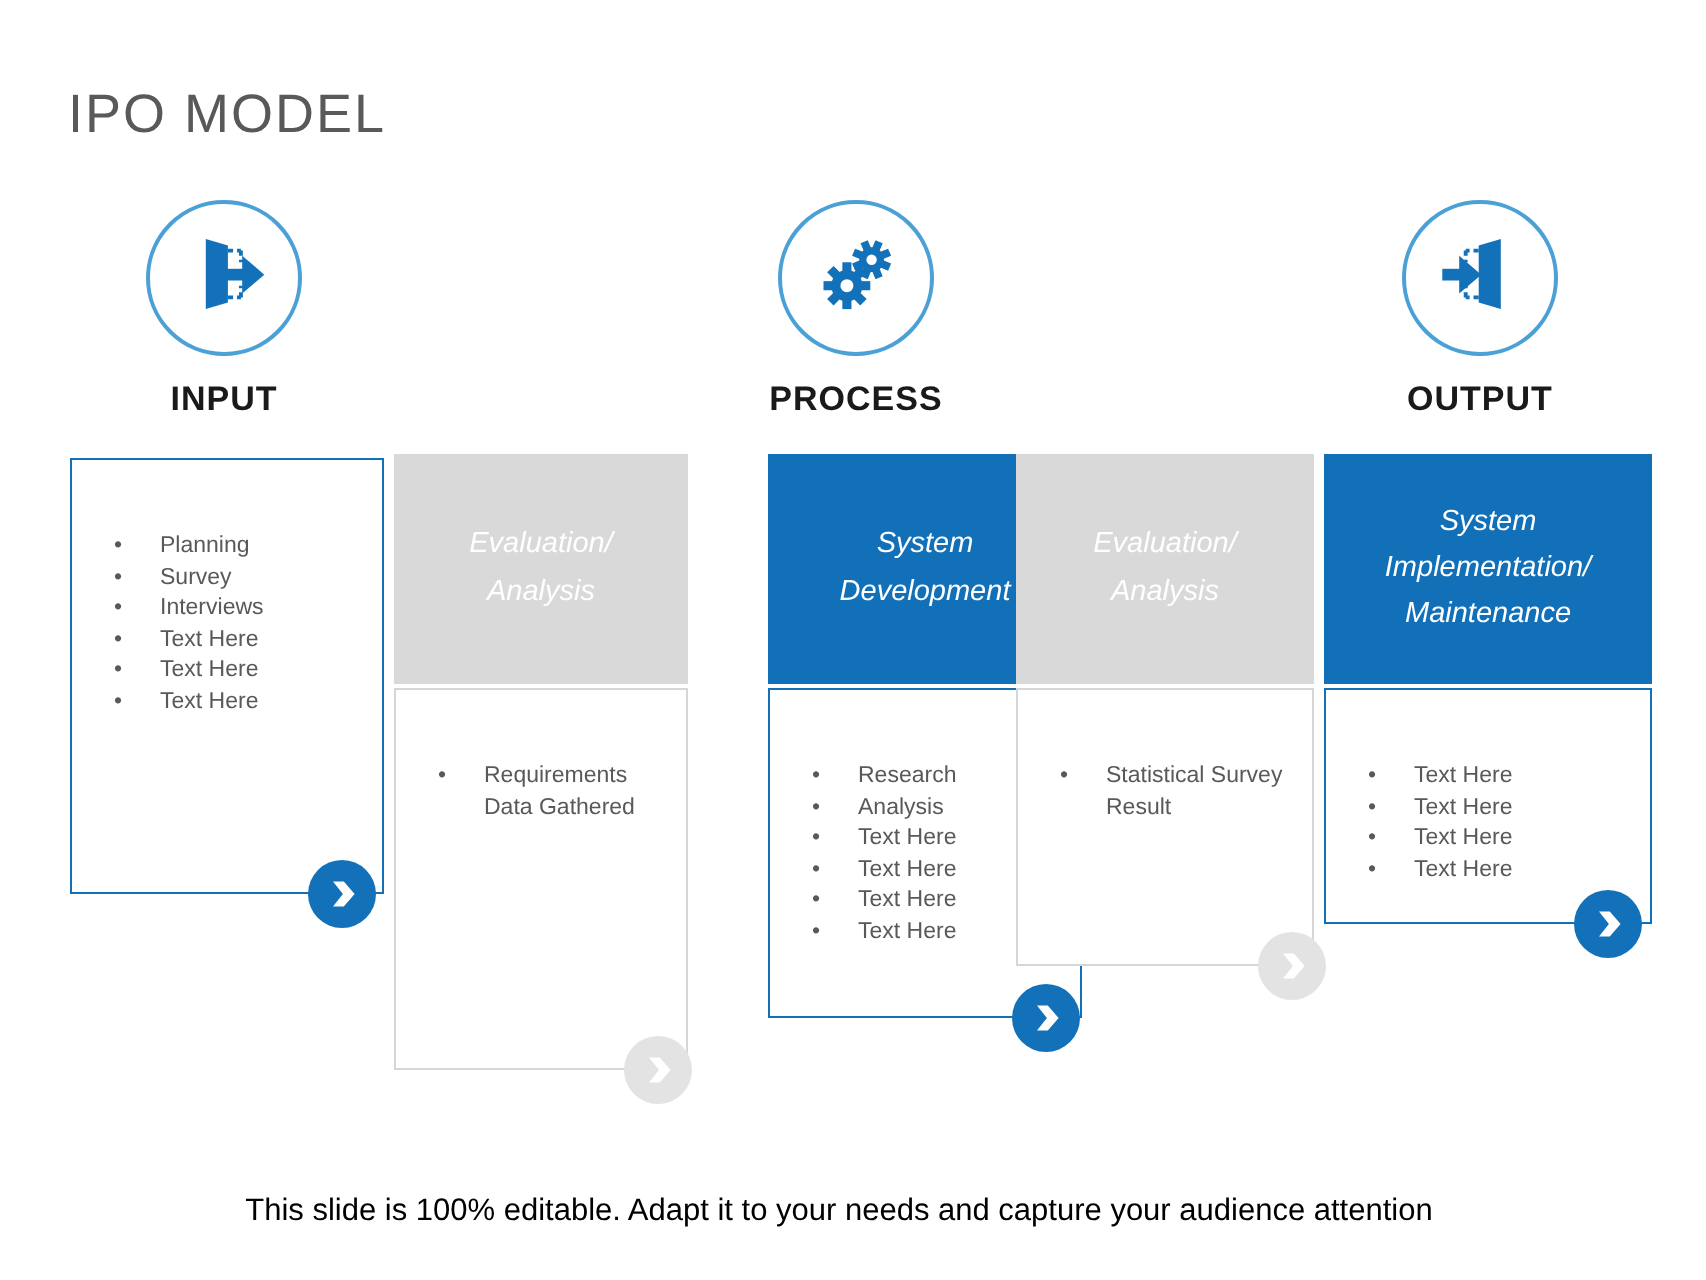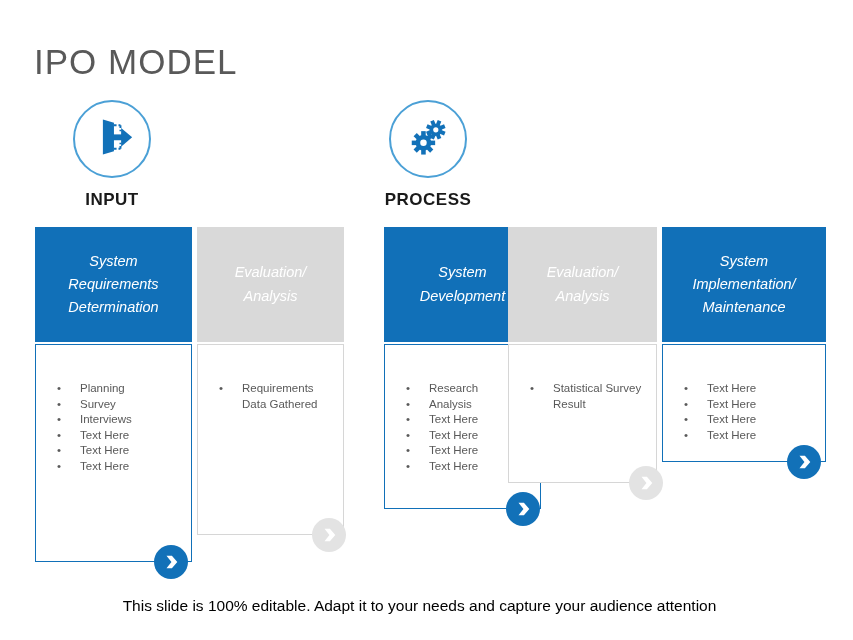--- a/index.html
+++ b/index.html
@@ -3,21 +3,21 @@
 <meta charset="utf-8">
 <style>
   * { margin:0; padding:0; box-sizing:border-box; }
   body { background:#fff; }
   .canvas {
     position:relative; width:853px; height:640px; background:#ffffff;
     font-family:"Liberation Sans", sans-serif; overflow:hidden;
   }
   .slide-title {
     position:absolute; left:34px; top:42px;
-    font-size:35px; color:#595959; letter-spacing:1px; font-weight:400;
+    font-size:27px; color:#595959; letter-spacing:1px; font-weight:400;
   }
   
   .stage { position:absolute; top:100px; width:140px; text-align:center; }
   #stage-input   { left:42px; }
   #stage-process { left:358px; }
   #stage-output  { left:670px; }
   .stage-circle {
     width:78px; height:78px; border:2px solid #4BA0D6; border-radius:50%;
     margin:0 auto; display:flex; align-items:center; justify-content:center;
     background:#fff;
@@ -118,23 +118,35 @@
           <path d="M26 13 L43 18 L43 62 L26 67 Z" fill="#1271B8"></path>
           <path d="M43 22 H53 M53 22 V31 M43 58 H53 M53 58 V49" stroke="#1271B8" stroke-width="3" fill="none" stroke-dasharray="4 3"></path>
           <rect x="41" y="36" width="15" height="9" fill="#1271B8"></rect>
           <polygon points="54,26 71,40.5 54,55" fill="#1271B8"></polygon>
         </svg>
       </span>
     </div>
     <div class="stage-label">INPUT</div>
   </div>
 
+  <div class="stage" id="stage-output">
+    <div class="stage-circle">
+      <span>
+        <svg width="52" height="52" viewBox="0 0 80 80">
+          <path d="M56 13 L39 18 L39 62 L56 67 Z" fill="#1271B8"></path>
+          <path d="M39 22 H29 M29 22 V31 M39 58 H29 M29 58 V49" stroke="#1271B8" stroke-width="3" fill="none" stroke-dasharray="4 3"></path>
+          <rect x="11" y="36" width="15" height="9" fill="#1271B8"></rect>
+          <polygon points="24,26 41,40.5 24,55" fill="#1271B8"></polygon>
+        </svg>
+      </span>
+    </div>
+    <div class="stage-label">OUTPUT</div>
+  </div>
 
   <div class="col blue" id="col-1">
-    <div class="col-header">System Requirements Determination</div>
     <div class="col-body">
       <ul class="bullets">
         <li>
             <span class="dot">•</span>
             <span>Planning</span>
           </li>
         <li>
             <span class="dot">•</span>
             <span>Survey</span>
           </li>

